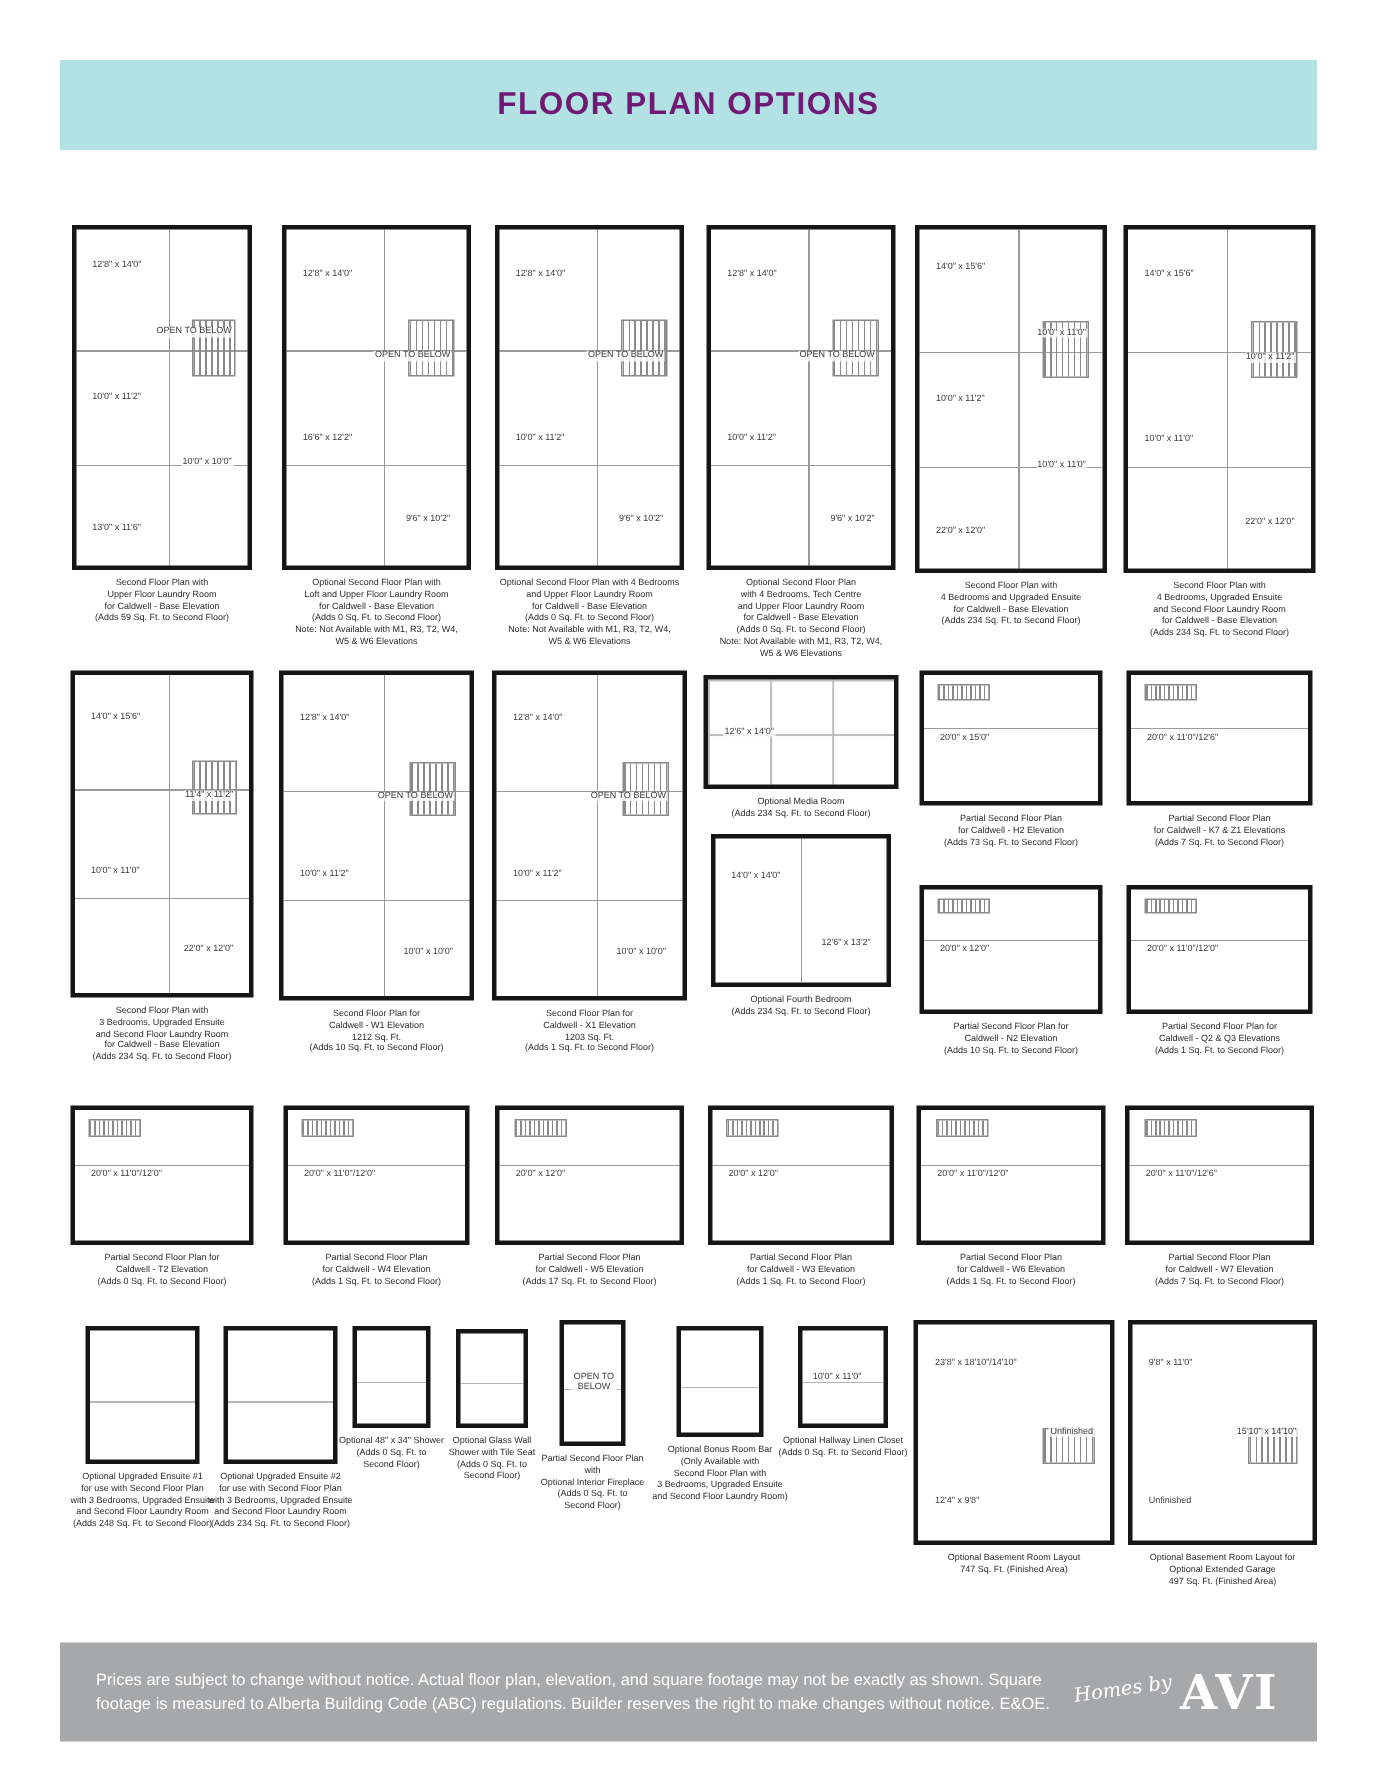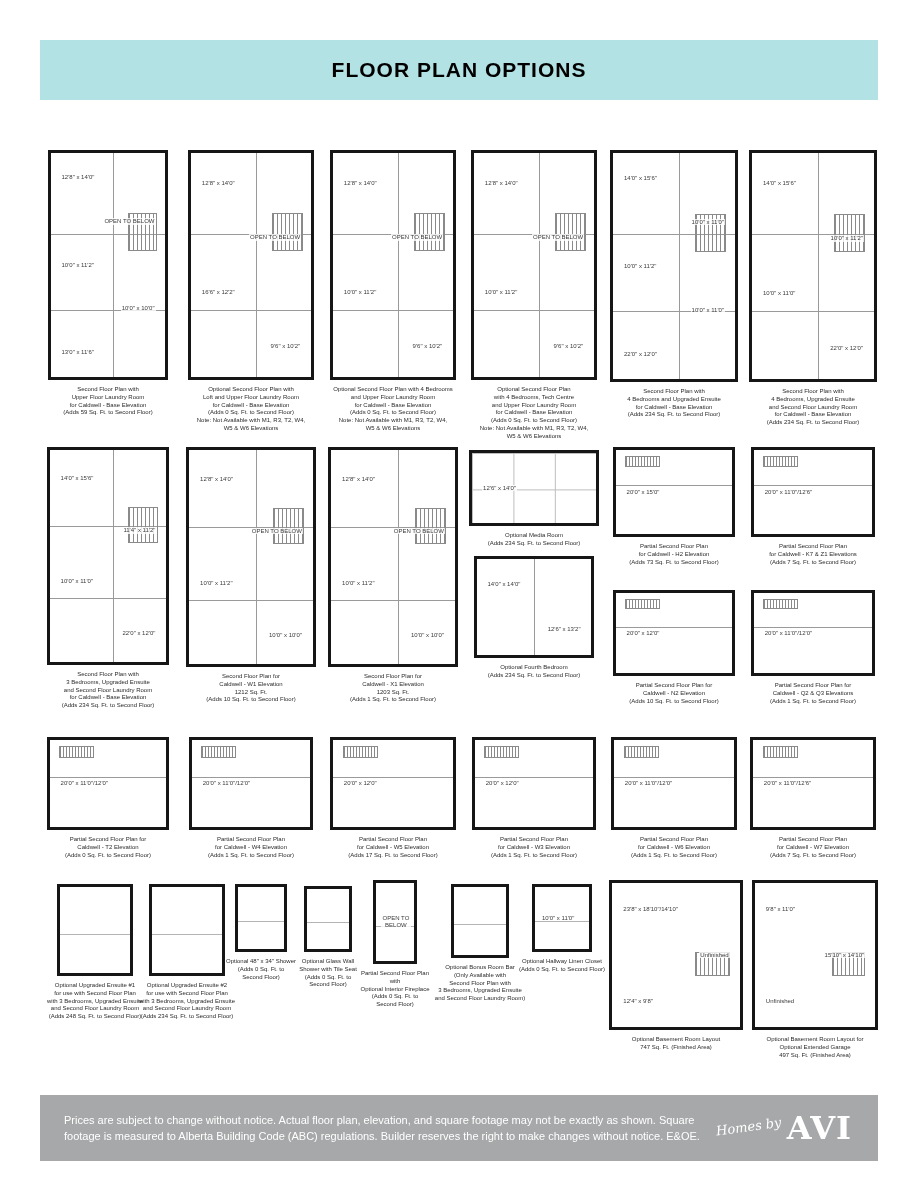--- a/index.html
+++ b/index.html
@@ -1,20 +1,20 @@
 <!DOCTYPE html>
 <html><head>
 <meta charset="utf-8">
 <style>
   html,body{margin:0;padding:0;background:#fff;}
   .page{position:relative;width:918px;height:1188px;background:#fff;font-family:"Liberation Sans",sans-serif;overflow:hidden;}
 
   
   .header-band{position:absolute;left:40px;top:40px;width:838px;height:60px;background:#b3e2e4;display:flex;align-items:center;justify-content:center;}
-  .header-title{color:#000000;font-size:21px;font-weight:bold;letter-spacing:1px;}
+  .header-title{color:#701a75;font-size:21px;font-weight:bold;letter-spacing:1px;}
 
   
   .cell{position:absolute;display:flex;flex-direction:column;align-items:center;}
   .plan-box{position:relative;border:3px solid #161616;background:#fff;margin:0 auto;display:flex;flex-direction:column;justify-content:space-around;align-items:center;padding:3px;box-sizing:border-box;background-repeat:no-repeat;}
   .dim{font-size:6px;color:#3a3a3a;text-align:center;line-height:1.15;z-index:2;background:rgba(255,255,255,.8);padding:0 1px;}
   .dim:nth-child(odd){align-self:flex-start;margin-left:6%;}
   .dim:nth-child(even){align-self:flex-end;margin-right:6%;}
   .plan-caption{margin-top:6px;font-size:6px;line-height:1.3;color:#2b2b2b;text-align:center;white-space:pre-line;width:100%;}
 
   

